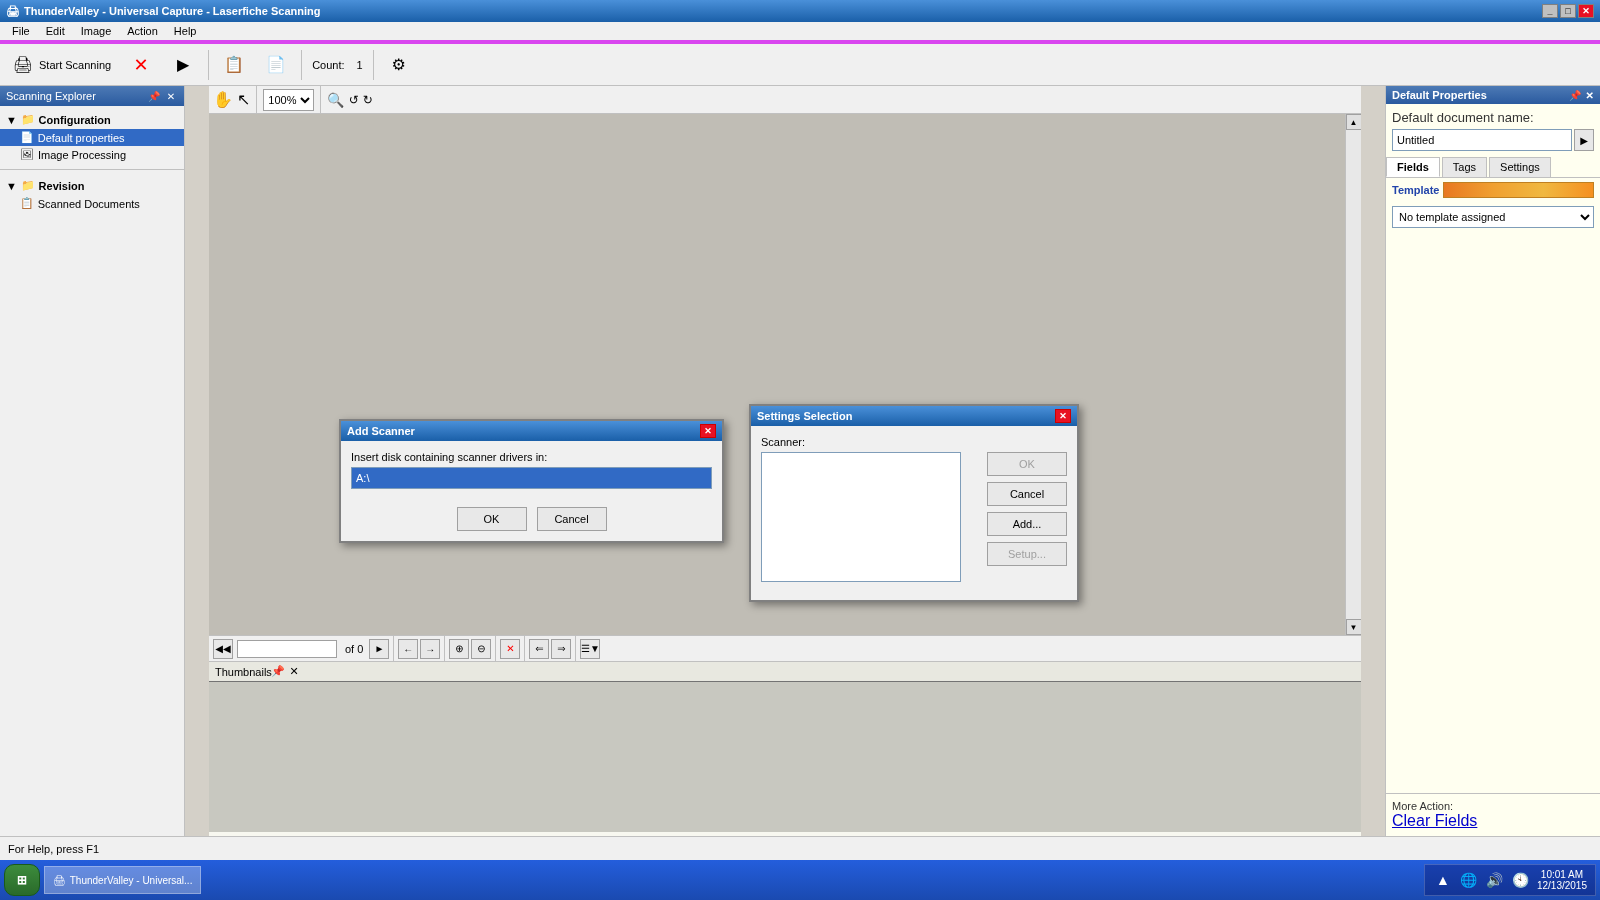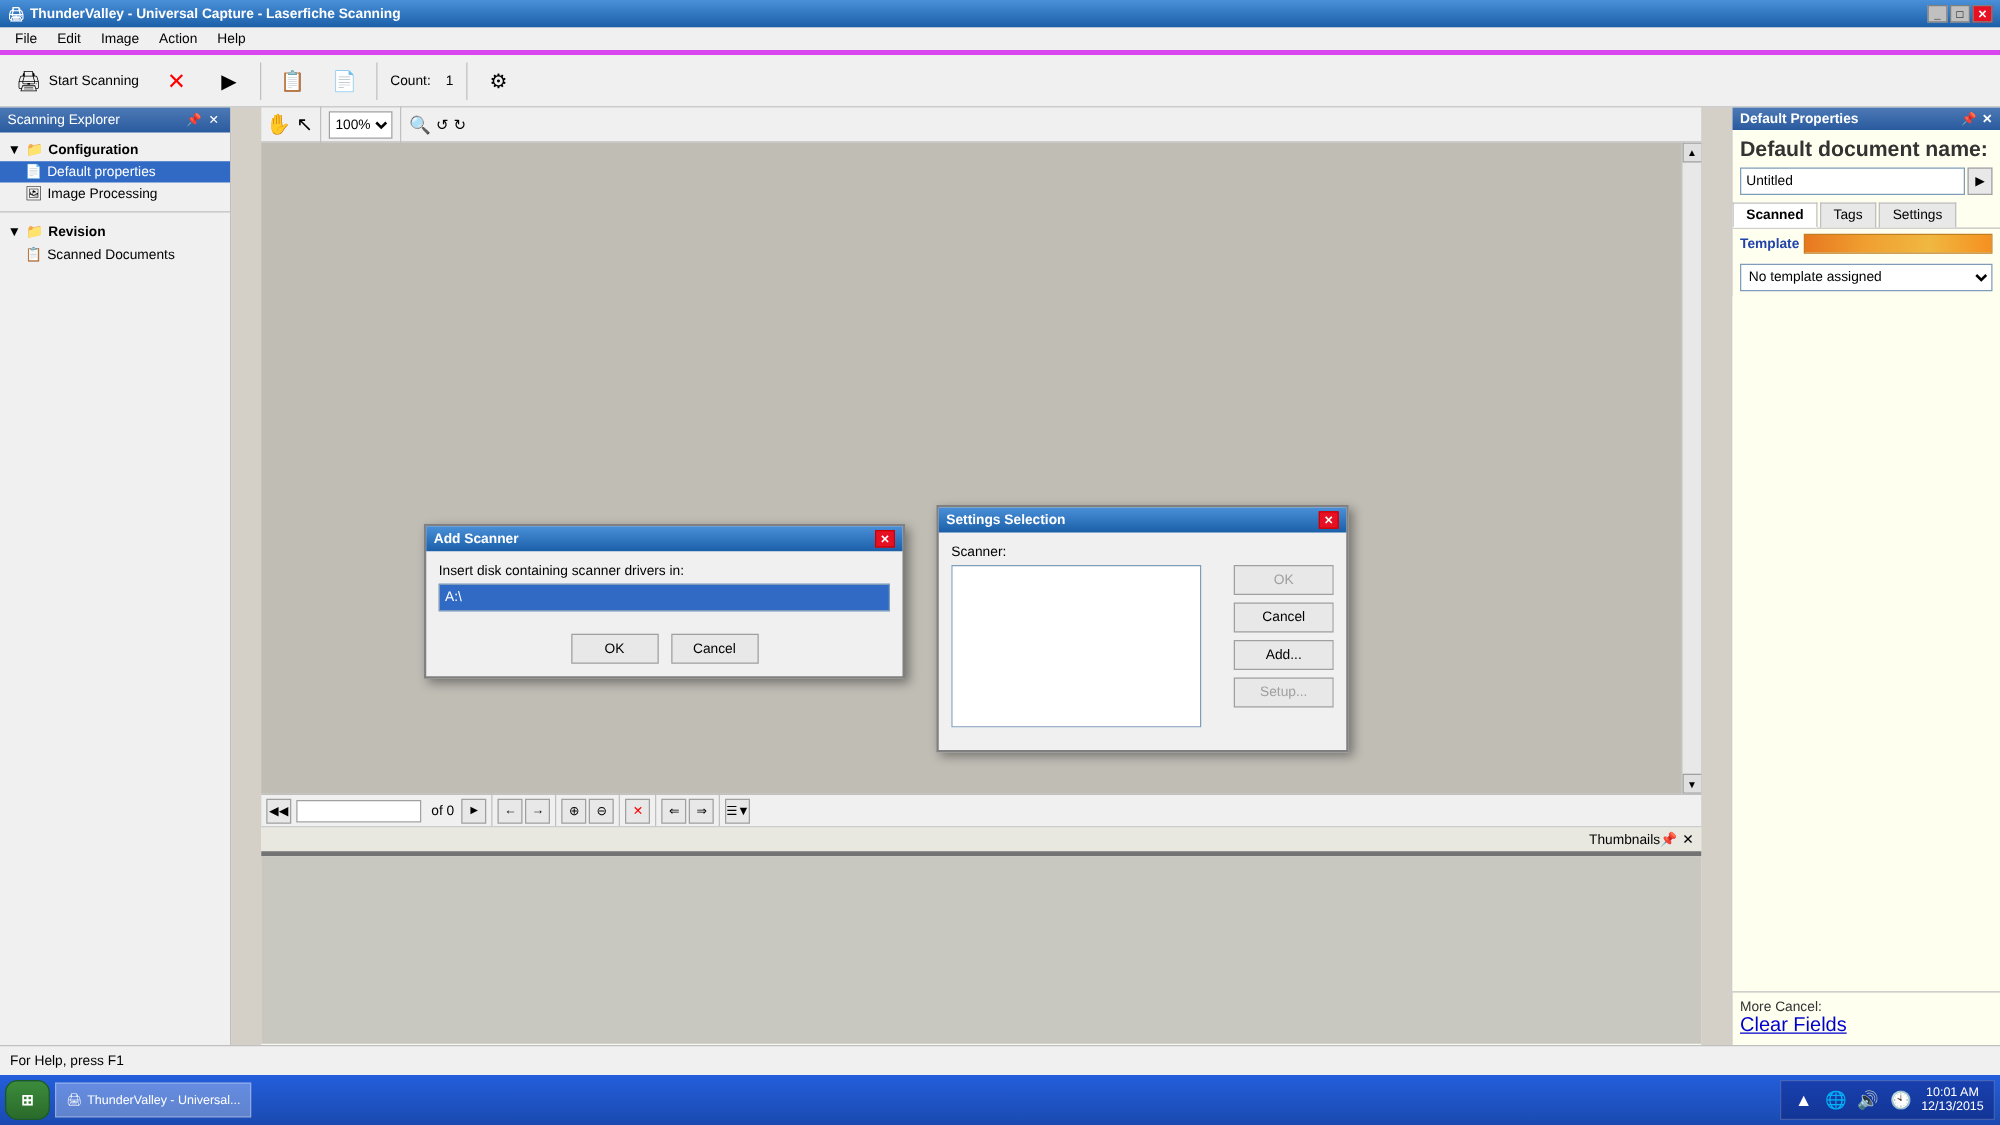--- a/index.html
+++ b/index.html
@@ -146,25 +146,25 @@
     .page-info { font-size: 11px; margin: 0 4px; }
 
     
     .thumbnails-panel {
       background: #f8f8f0;
       border-top: 1px solid #c0c0c0;
       height: 175px;
     }
     .thumbnails-header {
       background: #e8e8e0;
-      border-bottom: 4px solid #737373;
+      border-bottom: 1px solid #737373;
       padding: 3px 6px;
       display: flex;
       align-items: center;
-      justify-content: flex-end;
+      justify-content: flex-start;
       font-size: 11px;
     }
     .thumbnails-content { background: #c8c8c0; height: calc(100% - 24px); }
 
     
     .right-panel {
       width: 215px;
       background: #fffff0;
       border-left: 1px solid #c0c0c0;
       display: flex;
@@ -174,21 +174,21 @@
       background: linear-gradient(to bottom, #4d7ab5, #2a5a9f);
       color: white;
       padding: 3px 6px;
       display: flex;
       align-items: center;
       justify-content: space-between;
       font-size: 11px;
       font-weight: bold;
     }
     .right-panel-icons { display: flex; gap: 4px; }
-    .right-field-label { font-size: 17px; padding: 6px 6px 2px 6px; color: #333; font-weight: bold; }
+    .right-field-label { font-size: 13px; padding: 6px 6px 2px 6px; color: #333; }
     .right-input-row { display: flex; align-items: center; gap: 2px; margin: 2px 6px; }
     .right-input-row input { flex: 1; height: 22px; border: 1px solid #7f9db9; padding: 2px 4px; font-size: 11px; background: white; }
     .right-input-row .arrow-btn { width: 20px; height: 22px; background: #e8e8e8; border: 1px solid #a0a0a0; cursor: pointer; display: flex; align-items: center; justify-content: center; font-size: 10px; }
 
     .tabs-row {
       display: flex;
       border-bottom: 1px solid #c0c0c0;
       margin-top: 4px;
     }
     .tab {
@@ -556,40 +556,40 @@
       </div>
     </div>
 
     <div class="right-field-label">Default document name:</div>
     <div class="right-input-row">
       <input type="text" class="" style="flex: 1 1 0%; height: 22px; border: 1px solid rgb(127, 157, 185); padding: 2px 4px; font-size: 11px; background: white;" value="Untitled">
       <button class="arrow-btn" style="width:20px; height:22px; background:#e8e8e8; border:1px solid #a0a0a0; cursor:pointer; font-size:10px;">▶</button>
     </div>
 
     <div class="tabs-row">
-      <div class="tab active">Scanned</div>
+      <div class="tab active">Fields</div>
       <div class="tab">Tags</div>
       <div class="tab">Settings</div>
     </div>
 
     <div class="template-color-bar">
       <span class="template-label-text">Template</span>
       <div class="color-bar"></div>
     </div>
 
     <div class="template-row">
       <select class="template-select">
         <option>No template assigned</option>
       </select>
     </div>
 
     <div class="right-panel-content"></div>
 
     <div class="right-panel-bottom">
-      <div class="more-options-label">More Cancel:</div>
+      <div class="more-options-label">More Action:</div>
       <a class="clear-fields-link" href="#">Clear Fields</a>
     </div>
   </div>
 
 </div>
 
 <div class="status-bar">
   <span>For Help, press F1</span>
 </div>
 

